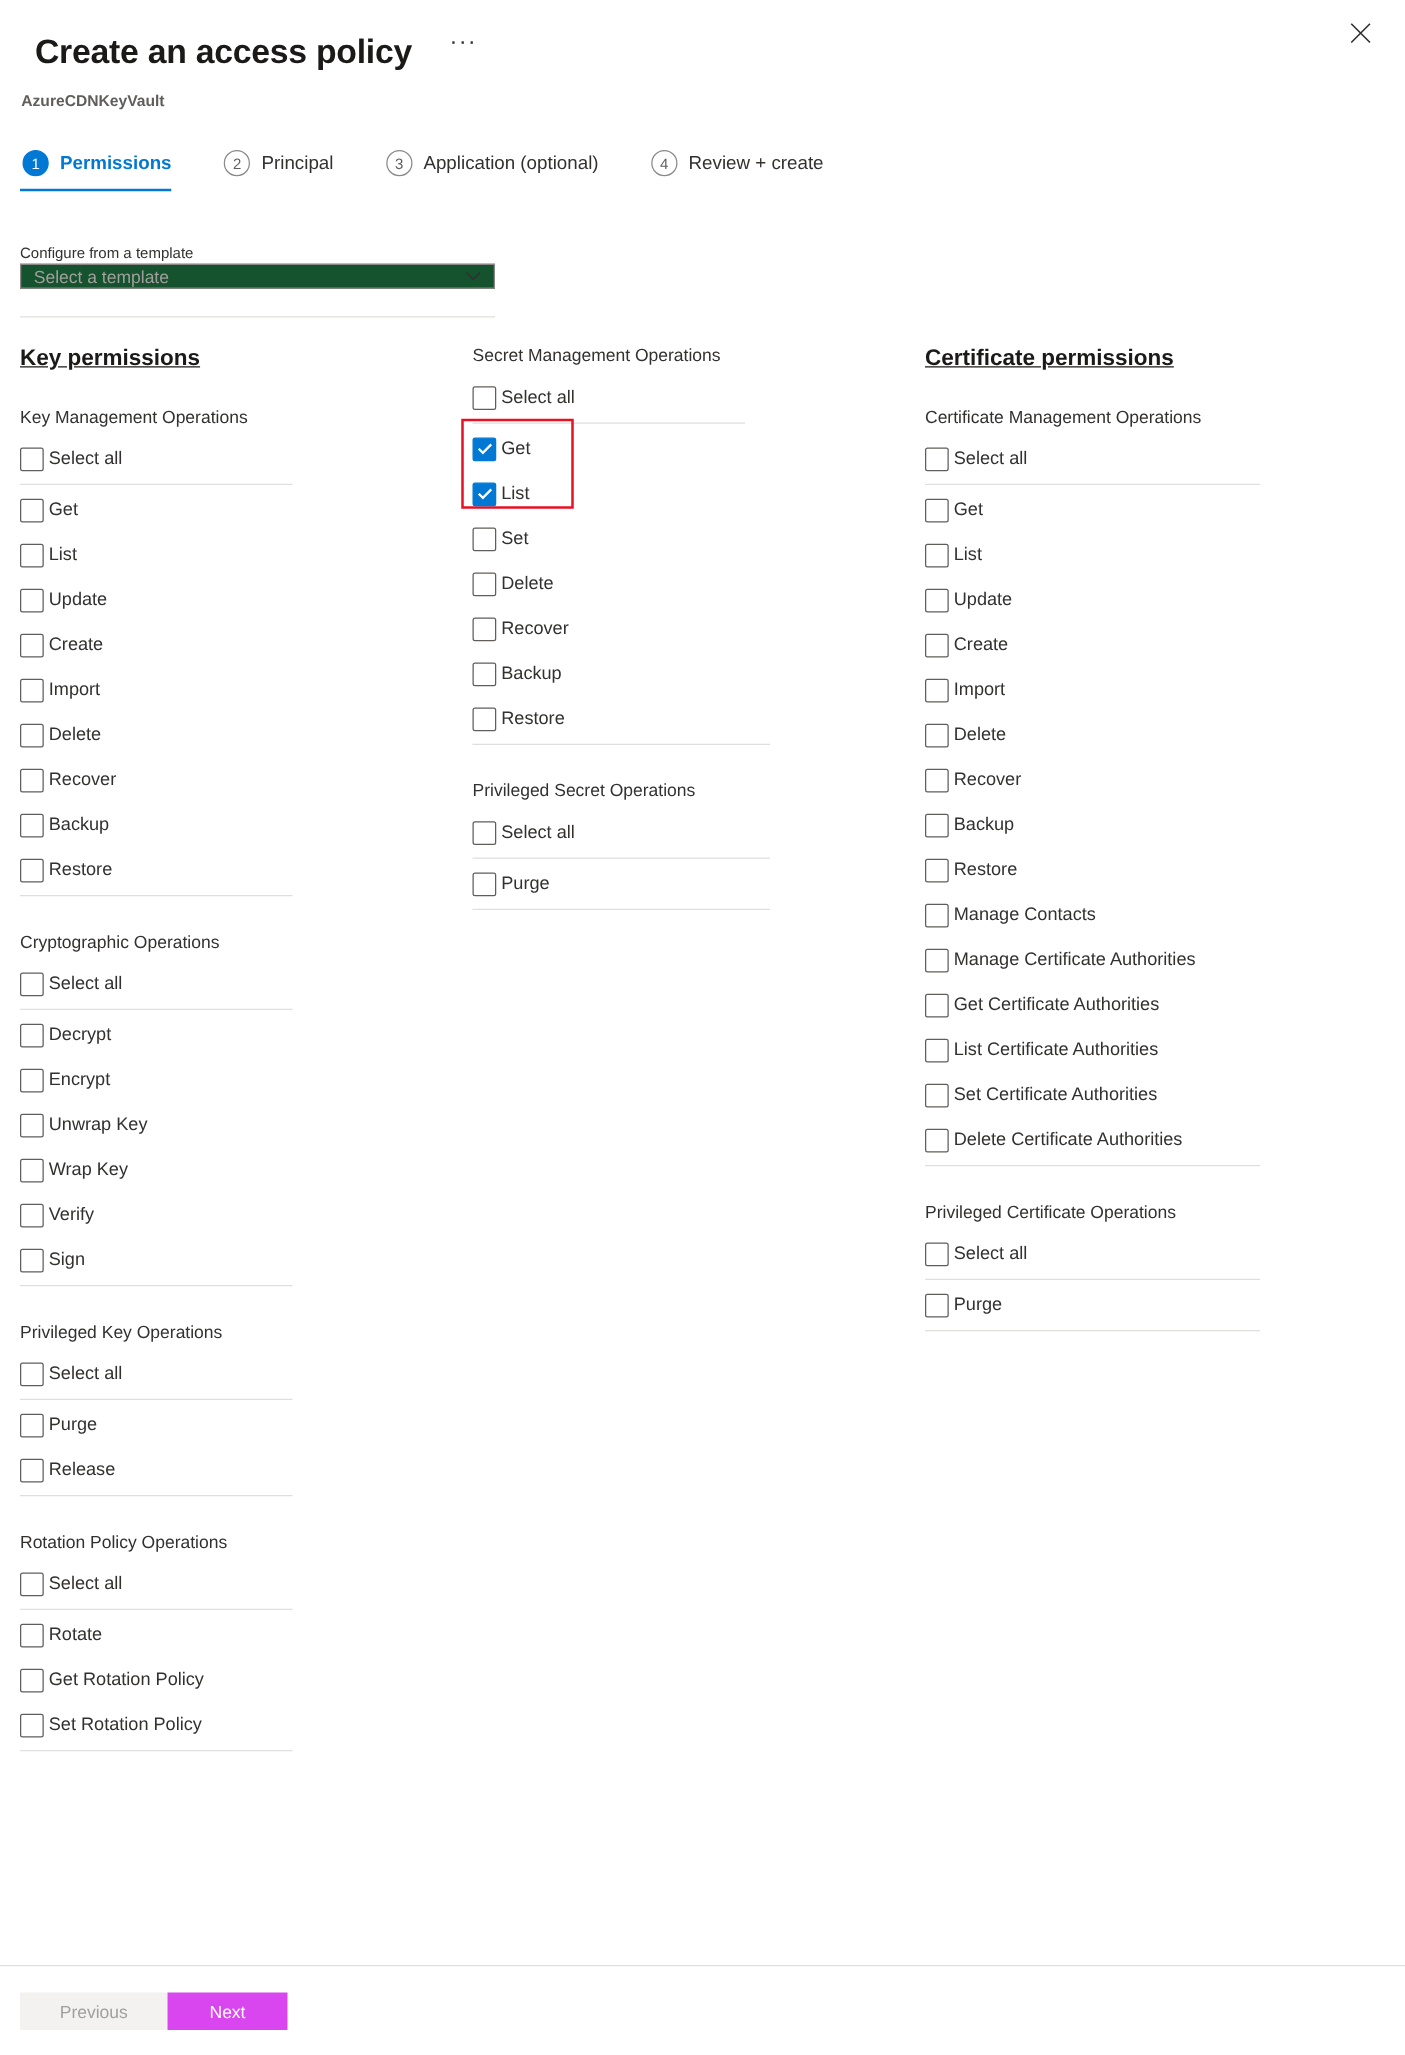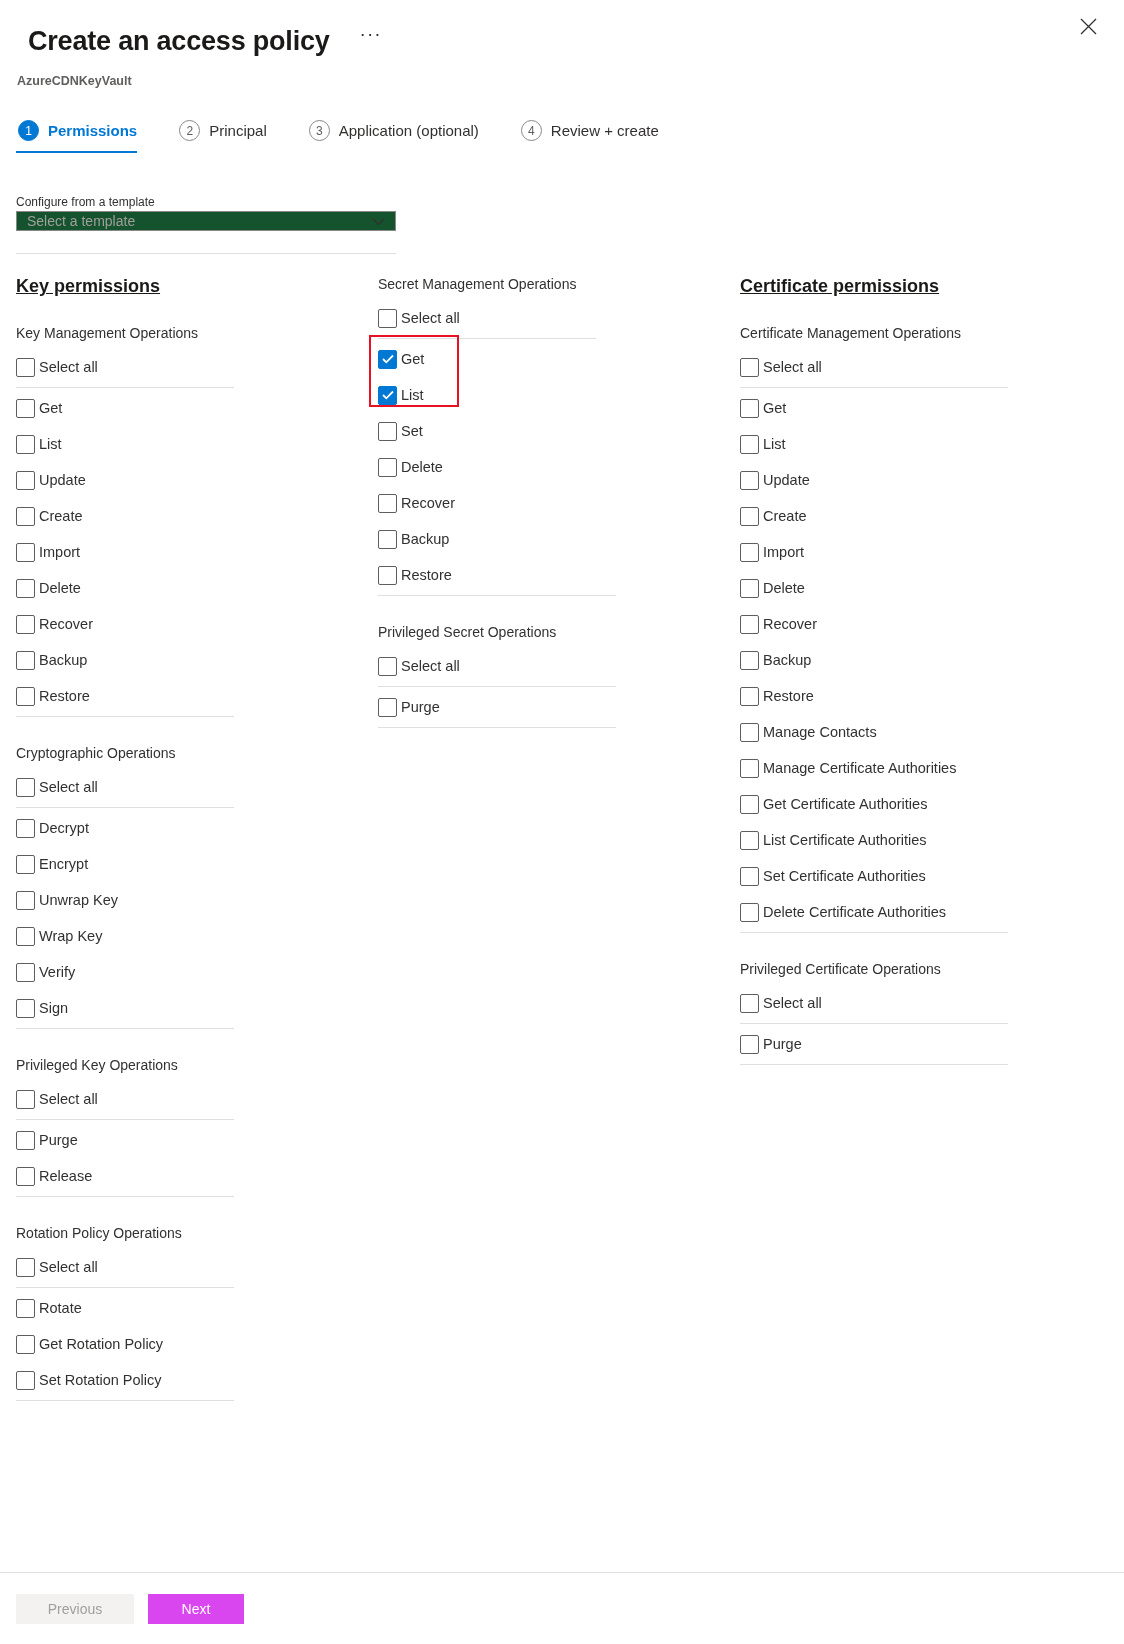--- a/index.html
+++ b/index.html
@@ -223,21 +223,20 @@
   
   .footer {
     position: absolute;
     left: 0; right: 0; bottom: 0;
     height: 72px;
     border-top: 1px solid #e1dfdd;
     background: #fff;
     display: flex;
     align-items: center;
     padding-left: 16px;
-    gap: 14px;
   }
   .btn {
     height: 30px;
     min-width: 118px;
     font-size: 14px;
     display: flex; align-items: center; justify-content: center;
     border: none;
     cursor: pointer;
     font-family: "Liberation Sans", sans-serif;
   }

